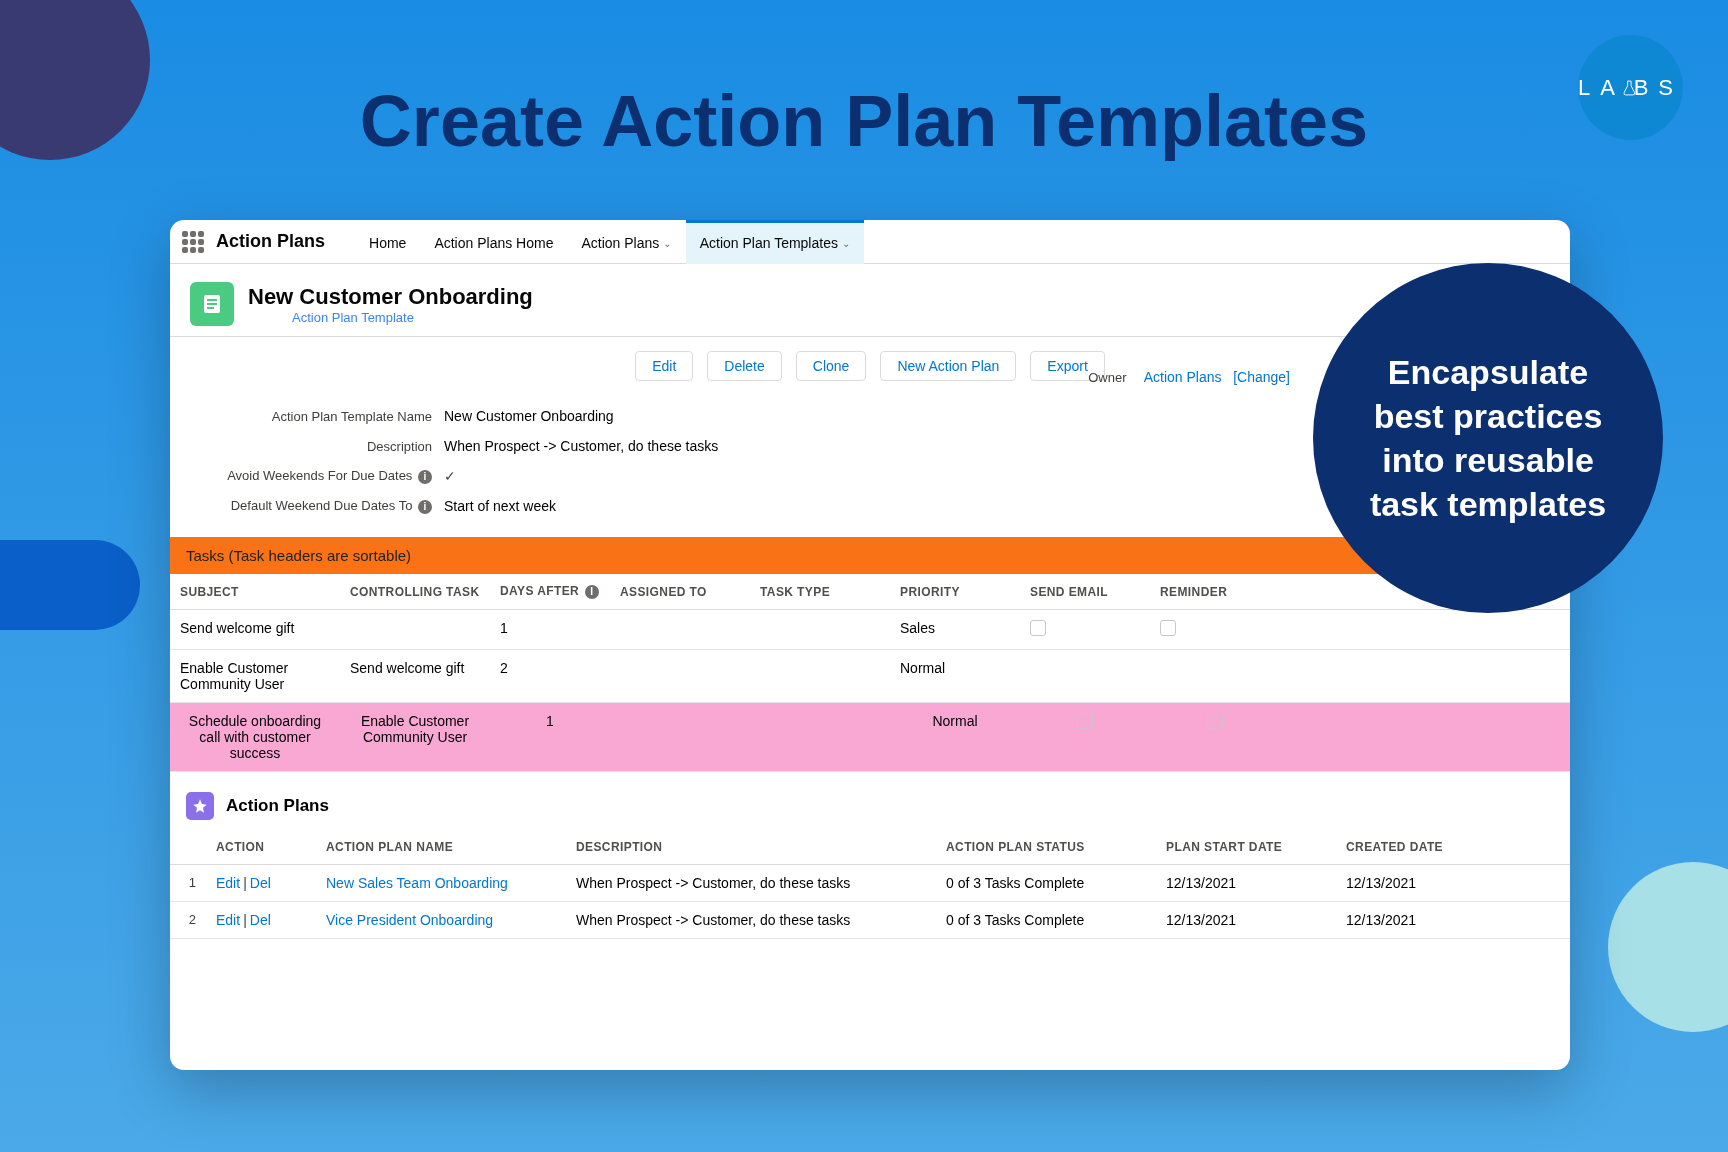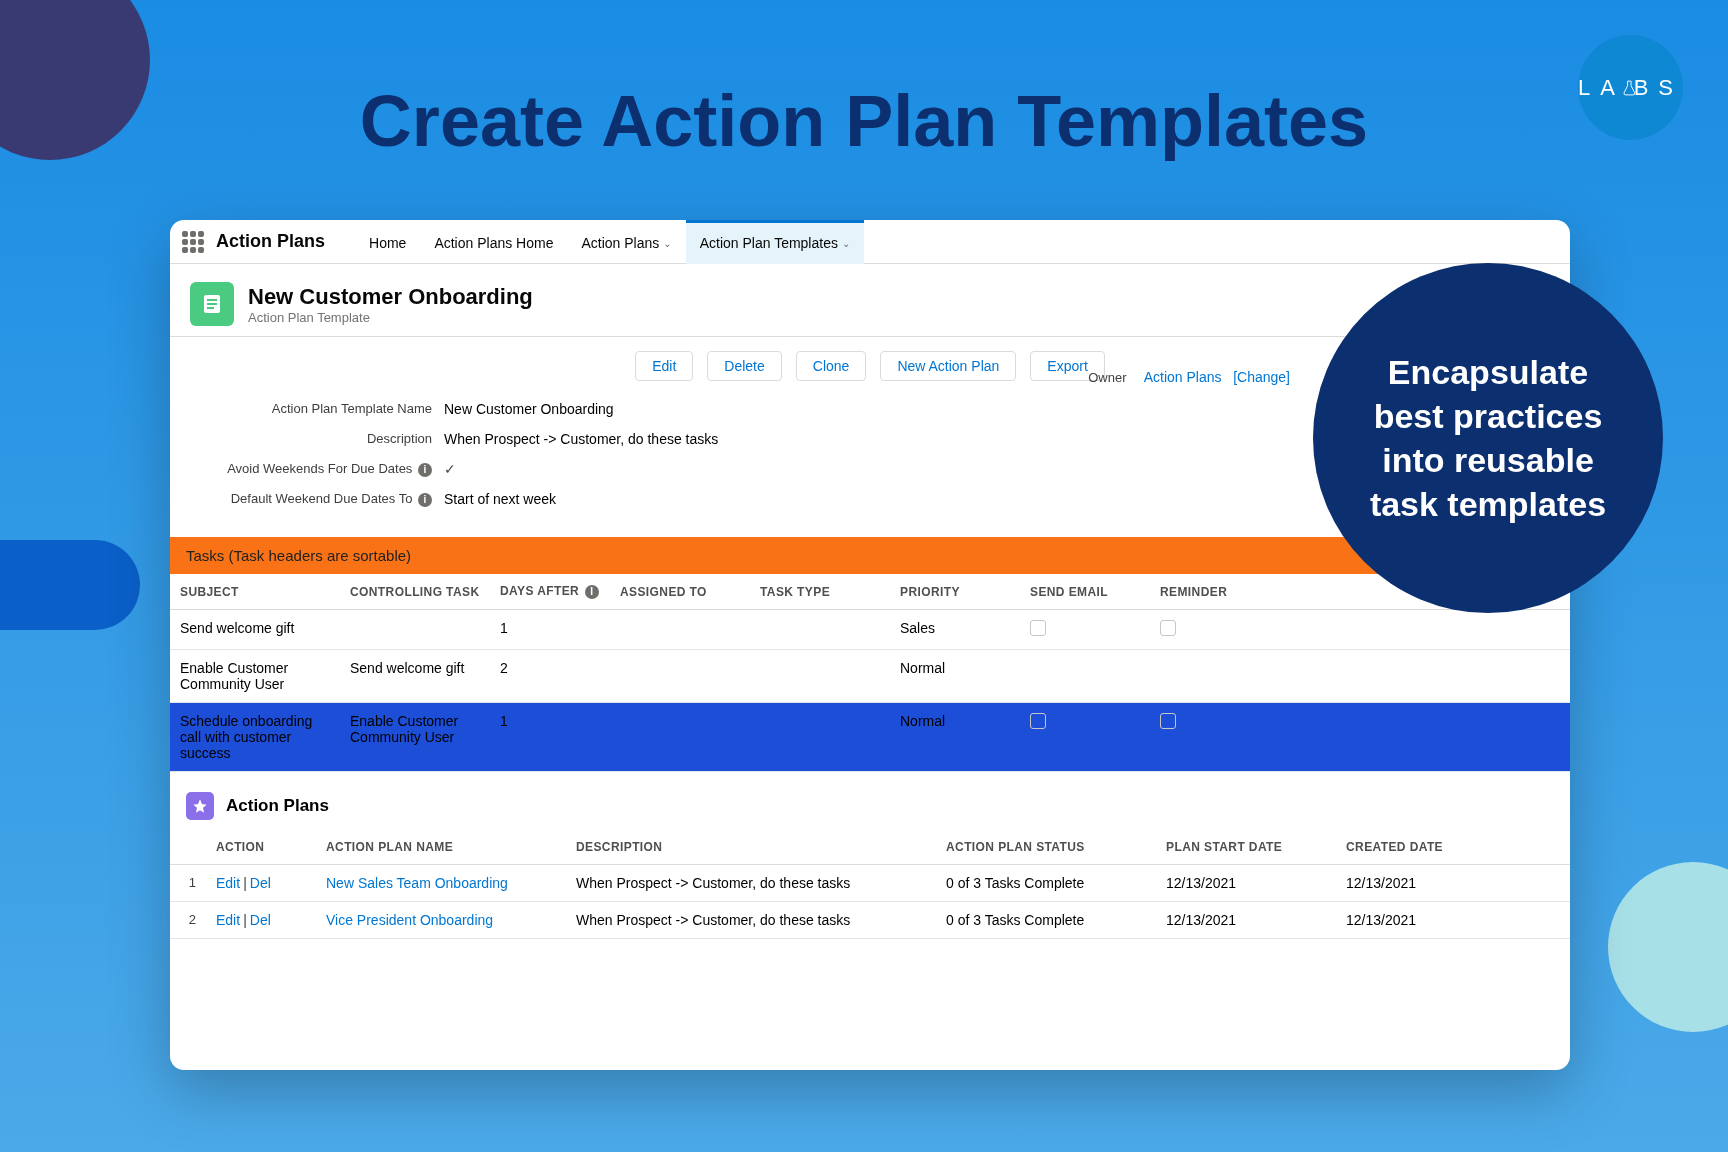--- a/index.html
+++ b/index.html
@@ -69,46 +69,46 @@
 .record-head {
   display:flex; align-items:center; padding:18px 20px 10px;
   border-bottom:1px solid #dddbda;
 }
 .record-icon {
   width:44px; height:44px; background:#4bca81; border-radius:6px;
   display:flex; align-items:center; justify-content:center; margin-right:14px;
 }
 .record-icon svg { fill:#fff; }
 .record-title { font-size:22px; font-weight:700; color:#080707; }
-.record-sub { font-size:13px; color:#737373; }
+.record-sub { font-size:13px; color:#3b82f6;margin-left:44px; }
 
 .btnrow { display:flex; justify-content:center; gap:14px; padding:14px 0 16px; }
 .btn {
   border:1px solid #dddbda; background:#fff; color:#0176d3;
   font-size:14px; padding:6px 16px; border-radius:4px; cursor:pointer;
 }
 
 .detail { padding:4px 24px 16px; }
-.detail-row { display:flex; align-items:flex-start; min-height:30px; font-size:14px; }
+.detail-row { display:flex; align-items:center; min-height:30px; font-size:14px; }
 .detail-label { width:250px; text-align:right; color:#3e3e3c; font-size:13px; padding-right:12px; }
 .info-i { display:inline-block; width:14px; height:14px; border-radius:50%; background:#706e6b; color:#fff; font-size:10px; text-align:center; line-height:14px; font-weight:700; margin-left:2px; }
 .owner-block { position:absolute; right:280px; top:149px; font-size:14px; }
 .owner-label { color:#3e3e3c; font-size:13px; margin-right:14px; }
 .link { color:#0176d3; cursor:pointer; }
 .checkmark::before { content:"✓"; color:#444; }
 
 .section-strip { background:#f97316; padding:10px 16px; font-size:15px; color:#222; }
 .tbl { width:100%; border-collapse:collapse; font-size:14px; }
 .tbl th {
   text-align:left; font-size:12px; color:#514f4d; font-weight:700;
   letter-spacing:.4px; text-transform:uppercase;
   padding:10px 10px; border-bottom:1px solid #dddbda;
 }
 .tbl td { padding:10px 10px; border-bottom:1px solid #e5e5e5; vertical-align:top; }
-.tbl tr.alt { background:#1d4ed8; }
+.tbl tr.alt { background:#f9a8d4;text-align:center; }
 .chk { display:inline-block; width:16px; height:16px; border:1px solid #c9c7c5; border-radius:3px; }
 
 .meta { display:flex; justify-content:space-between; padding:20px 40px; font-size:14px; }
 .meta .lbl { color:#3e3e3c; font-size:13px; margin-right:14px; }
 
 .rel-head { display:flex; align-items:center; padding:20px 16px 10px; gap:12px; }
 .rel-icon { width:28px; height:28px; background:#8a6fe8; border-radius:5px; display:flex; align-items:center; justify-content:center; }
 .rel-title { font-weight:700; font-size:17px; }
 .rownum { color:#3e3e3c; font-size:13px; padding-right:8px; text-align:right; width:20px; }
 .sep { color:#3e3e3c; margin:0 3px; }

